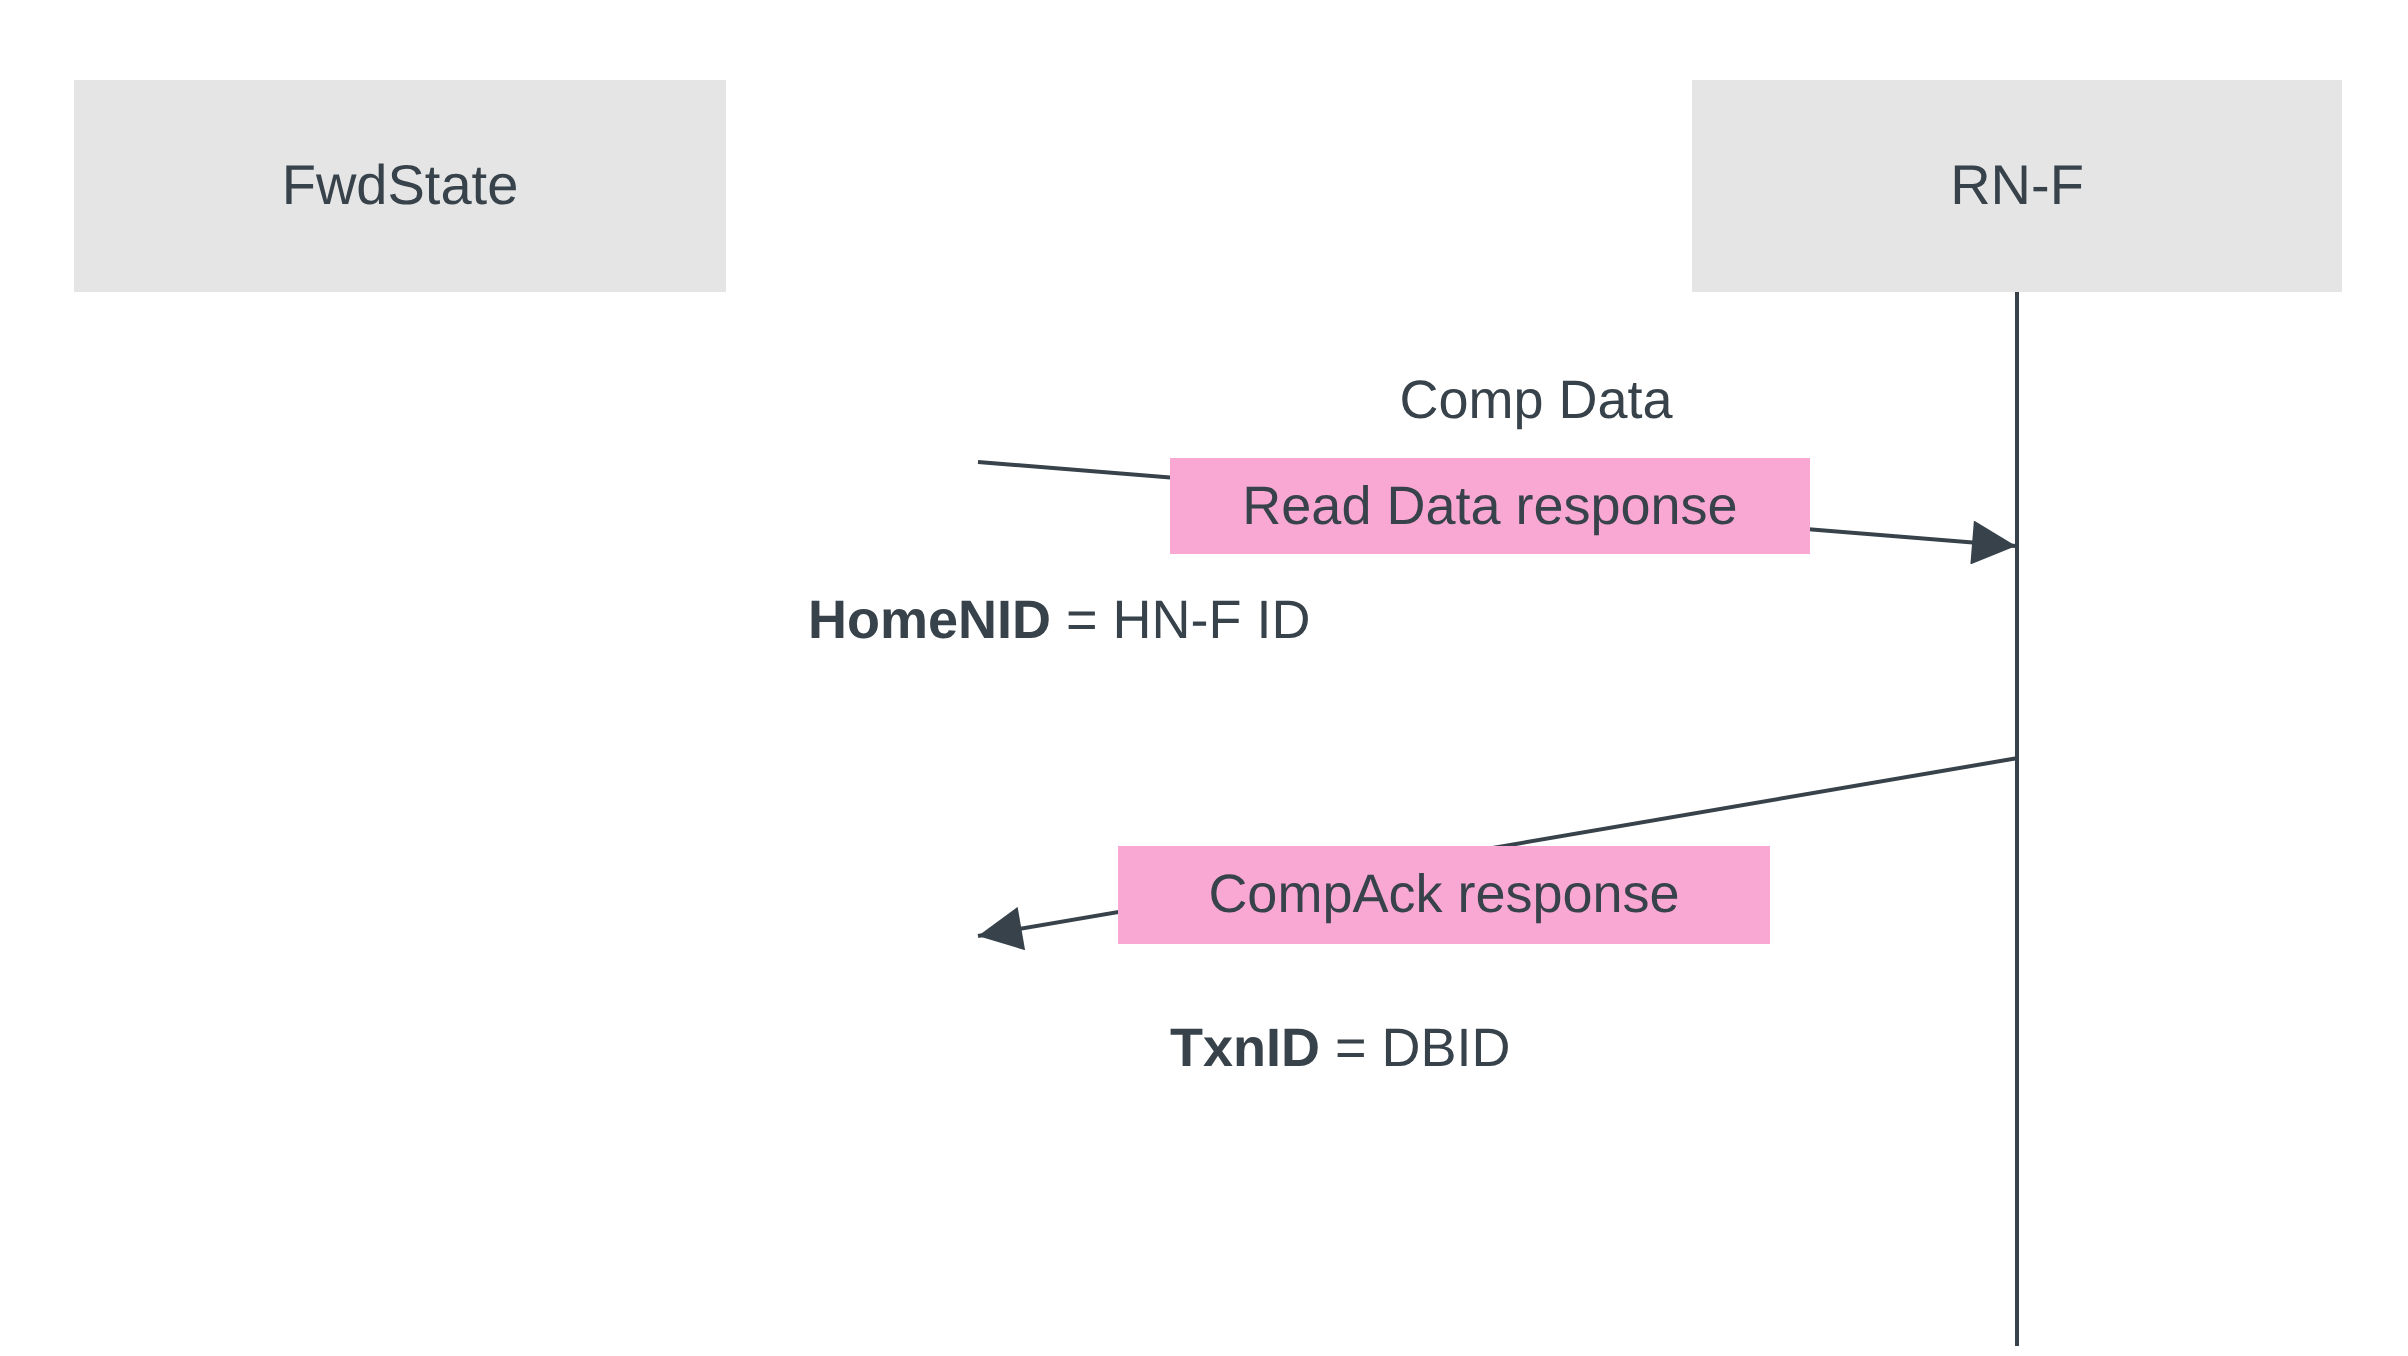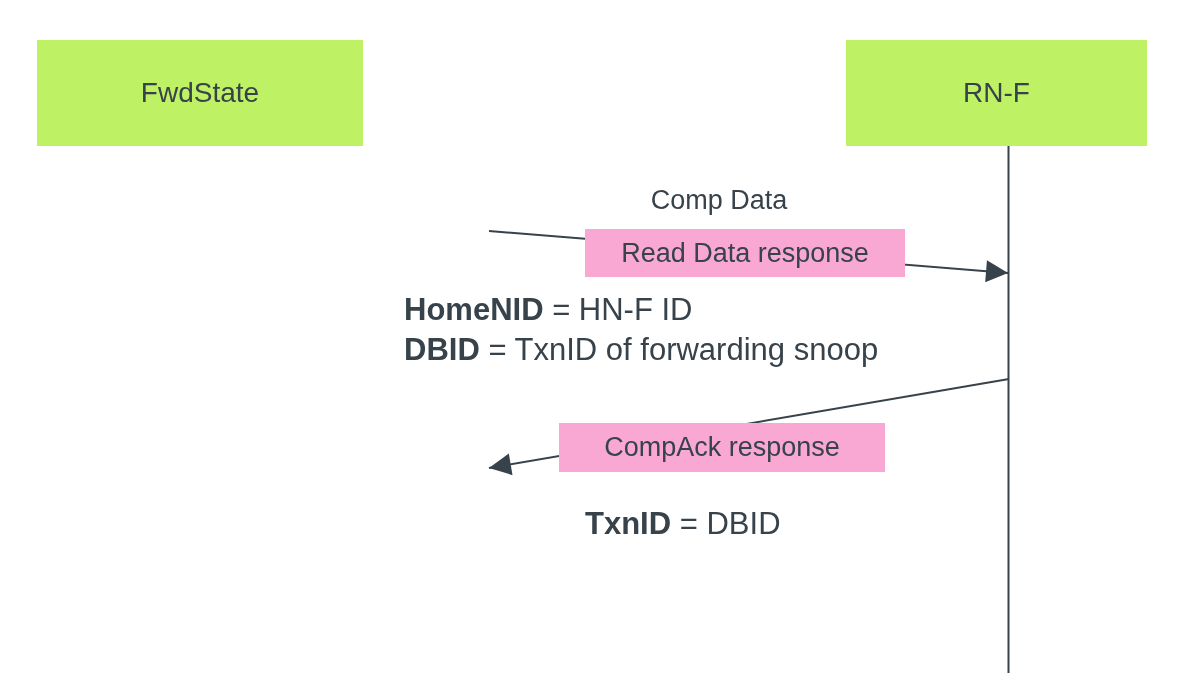--- a/index.html
+++ b/index.html
@@ -8,50 +8,50 @@
     width: 1204px;
     height: 678px;
     background: #ffffff;
     font-family: "Liberation Sans", "DejaVu Sans", sans-serif;
     color: #37424A;
     overflow: hidden;
   }
   .layer { position: absolute; left: 0; top: 0; }
   .actor {
     position: absolute;
-    background: #bef264;
+    background: #e5e5e5;
     display: flex;
     align-items: center;
     justify-content: center;
     font-size: 28px;
     color: #37424A;
   }
   .actor-fwdstate { left: 37px; top: 40px; width: 326px; height: 106px; }
-  .actor-rnf      { left: 846px; top: 40px; width: 301px; height: 106px; }
+  .actor-rnf      { left: 846px; top: 40px; width: 325px; height: 106px; }
   .msg-caption {
     position: absolute;
-    left: 569px; top: 185px; width: 300px;
+    left: 618px; top: 185px; width: 300px;
     text-align: center;
     font-size: 27px;
     color: #37424A;
   }
   .msg-box {
     position: absolute;
     background: #f9a8d4;
     display: flex;
     align-items: center;
     justify-content: center;
     font-size: 27px;
     color: #37424A;
   }
   .msg-box-1 { left: 585px; top: 229px; width: 320px; height: 48px; }
   .msg-box-2 { left: 559px; top: 412px; width: 326px; height: 49px; margin-top: 11px; }
   .note {
     position: absolute;
-    font-size: 31px;
+    font-size: 27px;
     line-height: 40px;
     color: #37424A;
     white-space: nowrap;
   }
   .note b { font-weight: 700; }
   .note-1 { left: 404px; top: 290px; }
   .note-2 { left: 585px; top: 504px; }
 </style>
 </head>
 <body>
@@ -85,23 +85,20 @@
     <span>Read Data response</span>
   </div>
   <div class="msg-box msg-box-2">
     <span>CompAck response</span>
   </div>
 
   <div class="note note-1">
     <div>
       <b>HomeNID</b><span> = HN-F ID</span>
     </div>
-    <div>
-      <b>DBID</b><span> = TxnID of forwarding snoop</span>
-    </div>
   </div>
 
   <div class="note note-2">
     <div>
       <b>TxnID</b><span> = DBID</span>
     </div>
   </div>
 
 </div>
 

